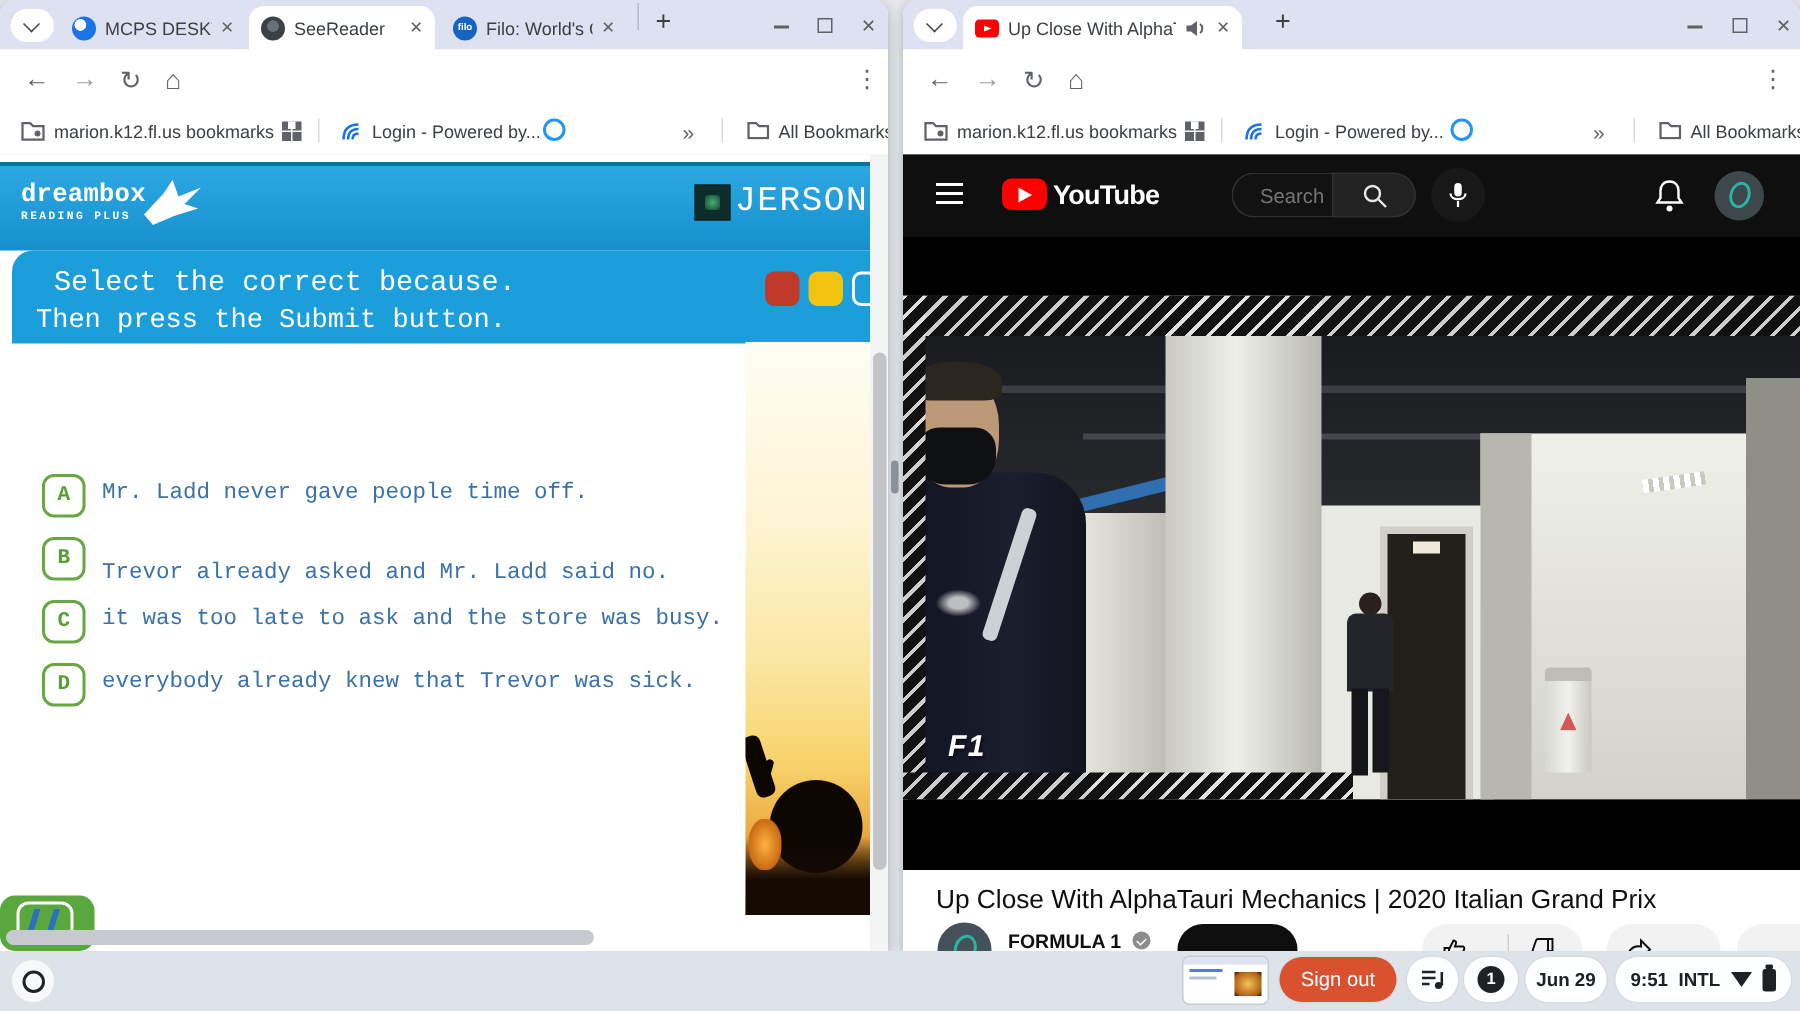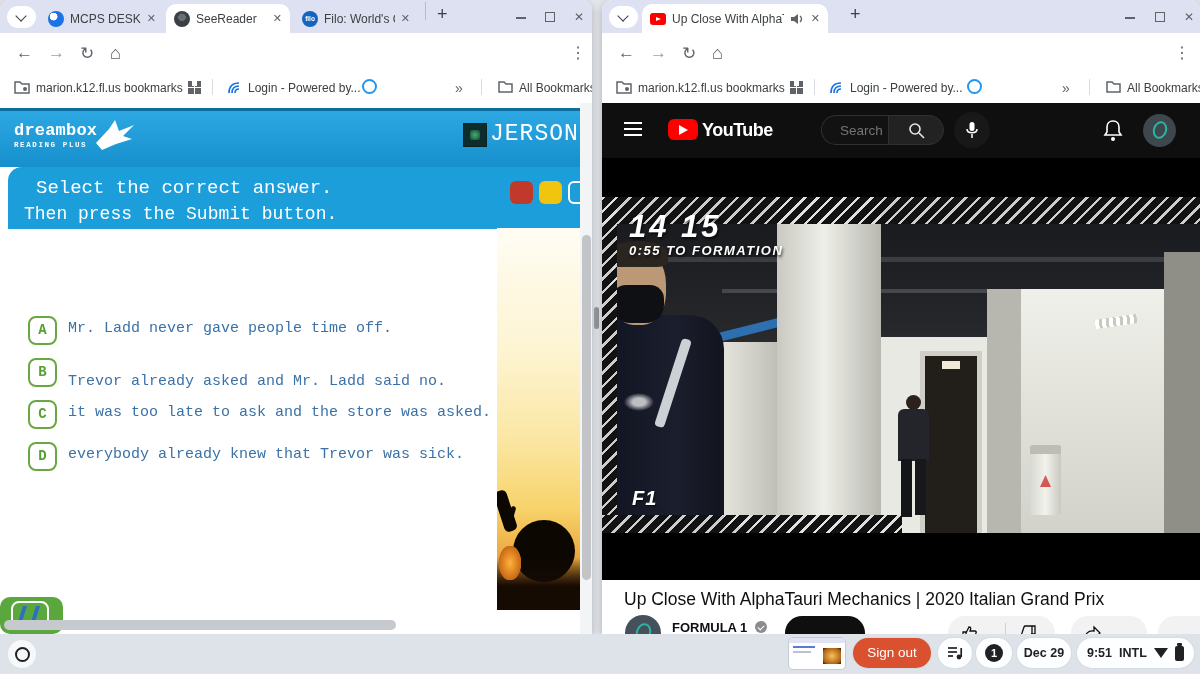--- a/index.html
+++ b/index.html
@@ -147,38 +147,38 @@
         </div>
         <svg class="abs" style="left:92px;top:9px;" width="44" height="36">
             <path d="M4 26 L17 12 L23 3 L27 14 L42 8 L31 19 L40 22 L24 27 L10 33 Z" fill="#ffffff"></path>
           </svg>
         <div class="abs" style="left:463px;top:15px;width:22px;height:22px;background:#0c2d2b;border:1px solid #0a2220;">
             <div style="width:10px;height:10px;margin:6px;background:radial-gradient(#45b06a,#16433a);border-radius:2px;"></div>
           </div>
         <span class="abs" style="left:490px;top:13px;color:#fff;font-size:23px;letter-spacing:1px;">JERSON</span>
       </div>
       <div class="db-panel">
-        <div class="abs" style="left:28px;top:10px;color:#fff;font-size:19px;">Select the correct answer.</div>
+        <div class="abs" style="left:28px;top:10px;color:#fff;font-size:19px;">Select the correct because.</div>
         <div class="abs" style="left:16px;top:37px;color:#fff;font-size:18px;">Then press the Submit button.</div>
         <div class="abs" style="left:502px;top:14px;width:23px;height:23px;background:#c0392b;border-radius:6px;"></div>
         <div class="abs" style="left:531px;top:14px;width:23px;height:23px;background:#f1c40f;border-radius:6px;"></div>
         <div class="abs" style="left:560px;top:14px;width:23px;height:23px;border:2px solid #fff;border-radius:6px;box-sizing:border-box;"></div>
       </div>
 
       <div>
         <div class="opt-badge" style="top:213px;">A</div>
         <div class="opt-text" style="top:211px;">Mr. Ladd never gave people time off.</div>
       </div>
       <div>
         <div class="opt-badge" style="top:255px;">B</div>
         <div class="opt-text" style="top:264px;">Trevor already asked and Mr. Ladd said no.</div>
       </div>
       <div>
         <div class="opt-badge" style="top:297px;">C</div>
-        <div class="opt-text" style="top:295px;">it was too late to ask and the store was asked.</div>
+        <div class="opt-text" style="top:295px;">it was too late to ask and the store was busy.</div>
       </div>
       <div>
         <div class="opt-badge" style="top:339px;">D</div>
         <div class="opt-text" style="top:337px;">everybody already knew that Trevor was sick.</div>
       </div>
 
       <div class="abs" style="left:497px;top:125px;width:86px;height:382px;overflow:hidden;background:linear-gradient(180deg,#fffdf4 0%,#fdf4d2 32%,#fbe7a4 55%,#f7d269 74%,#eaa83f 86%,#7c4312 96%,#1c0e03 100%);">
         <div class="abs" style="left:16px;top:292px;width:62px;height:62px;background:#0d0702;border-radius:50%;"></div>
         <div class="abs" style="left:2px;top:262px;width:13px;height:42px;background:#0d0702;border-radius:5px;transform:rotate(-18deg);"></div>
         <div class="abs" style="left:12px;top:278px;width:5px;height:18px;background:#0d0702;border-radius:3px;transform:rotate(16deg);"></div>
@@ -382,24 +382,20 @@
             <div class="abs" style="left:6px;top:44px;width:60px;height:26px;background:#2b2520;border-radius:50% 50% 20% 20%;"></div>
             <div class="abs" style="left:10px;top:88px;width:52px;height:38px;background:#0f1013;border-radius:14px 14px 18px 18px;"></div>
             <div class="abs" style="left:66px;top:140px;width:10px;height:92px;background:#ccd1d6;transform:rotate(18deg);border-radius:4px;"></div>
             <div class="abs" style="left:22px;top:196px;width:30px;height:18px;background:radial-gradient(#e8e8e8 30%,#1b1e2c 70%);border-radius:50%;opacity:.8;"></div>
           </div>
 
           <div class="hatch" style="left:0;top:0;width:598px;height:27px;"></div>
           <div class="hatch" style="left:0;top:0;width:15px;height:336px;"></div>
           <div class="hatch" style="left:0;top:318px;width:300px;height:18px;"></div>
 
-          <div class="abs" style="left:27px;top:12px;color:#fff;font-style:italic;font-weight:bold;text-shadow:1px 2px 3px rgba(0,0,0,.7);">
-            <div style="font-size:31px;letter-spacing:3px;">14 15</div>
-            <div style="font-size:13px;letter-spacing:1.5px;margin-top:-2px;">0:55 TO FORMATION</div>
-          </div>
           <div class="abs" style="left:30px;top:290px;color:#fff;font-style:italic;font-weight:bold;font-size:20px;letter-spacing:1px;text-shadow:1px 1px 2px rgba(0,0,0,.6);">F1</div>
         </div>
       </div>
 
       <div class="abs" style="left:0;top:477px;width:598px;height:54px;background:#fff;">
         <div class="abs" style="left:22px;top:9px;font-size:17.5px;color:#0f0f0f;white-space:nowrap;">Up Close With AlphaTauri Mechanics | 2020 Italian Grand Prix</div>
         <div class="abs" style="left:23px;top:35px;width:36px;height:36px;border-radius:50%;background:#45515a;">
             <div style="width:15px;height:19px;margin:8px auto;border:2px solid #2bb3a3;border-radius:50%;transform:rotate(18deg);box-sizing:border-box;"></div>
           </div>
         <span class="abs" style="left:70px;top:40px;font-size:13px;font-weight:bold;color:#0f0f0f;">FORMULA 1</span>
@@ -449,21 +445,21 @@
             <line x1="1" y1="11" x2="6" y2="11"></line>
           </g>
           <circle cx="12" cy="12" r="2.4" fill="#202124"></circle>
           <line x1="14.2" y1="12" x2="14.2" y2="3" stroke="#202124" stroke-width="1.7"></line>
         </svg>
     </div>
     <div class="pill" style="left:976px;top:4px;width:36px;height:30px;">
       <div style="width:18px;height:18px;margin:6px auto;background:#202124;border-radius:50%;color:#fff;font-size:11px;font-weight:bold;text-align:center;line-height:18px;">1</div>
     </div>
     <div class="pill" style="left:1017px;top:4px;width:54px;height:30px;">
-      <div style="text-align:center;line-height:30px;color:#202124;font-size:12.5px;font-weight:bold;">Dec 29</div>
+      <div style="text-align:center;line-height:30px;color:#202124;font-size:12.5px;font-weight:bold;">Jun 29</div>
     </div>
     <div class="pill" style="left:1077px;top:4px;width:117px;height:30px;">
       <div style="display:flex;align-items:center;height:30px;padding:0 10px;gap:7px;">
         <span style="color:#202124;font-size:12.5px;font-weight:bold;">9:51</span>
         <span style="color:#202124;font-size:12.5px;font-weight:bold;">INTL</span>
         <span style="width:0;height:0;border-left:7px solid transparent;border-right:7px solid transparent;border-top:10px solid #202124;"></span>
         <span style="position:relative;width:9px;height:15px;background:#202124;border-radius:2px;">
             <span style="position:absolute;left:2px;top:-2.5px;width:5px;height:2.5px;background:#202124;border-radius:1px;"></span>
           </span>
       </div>

